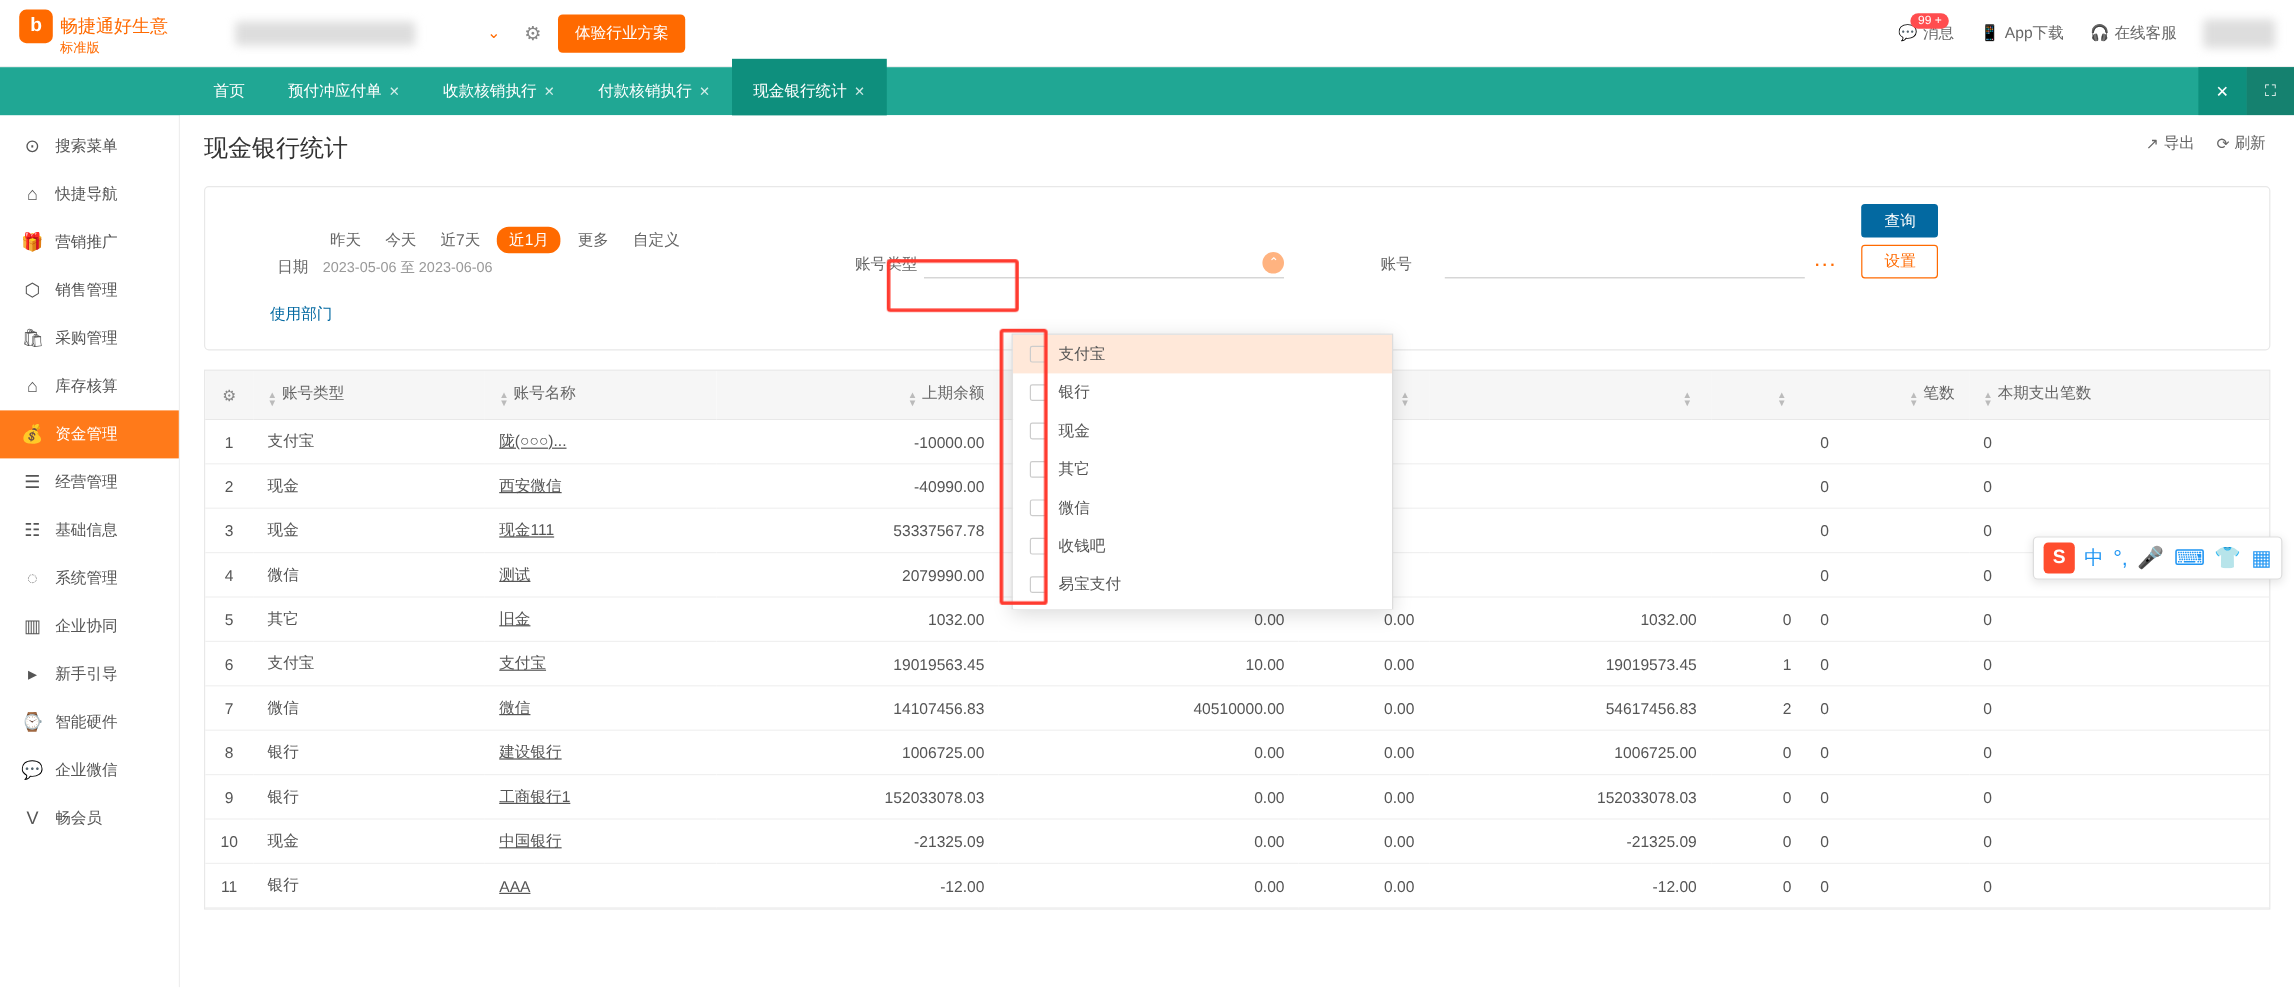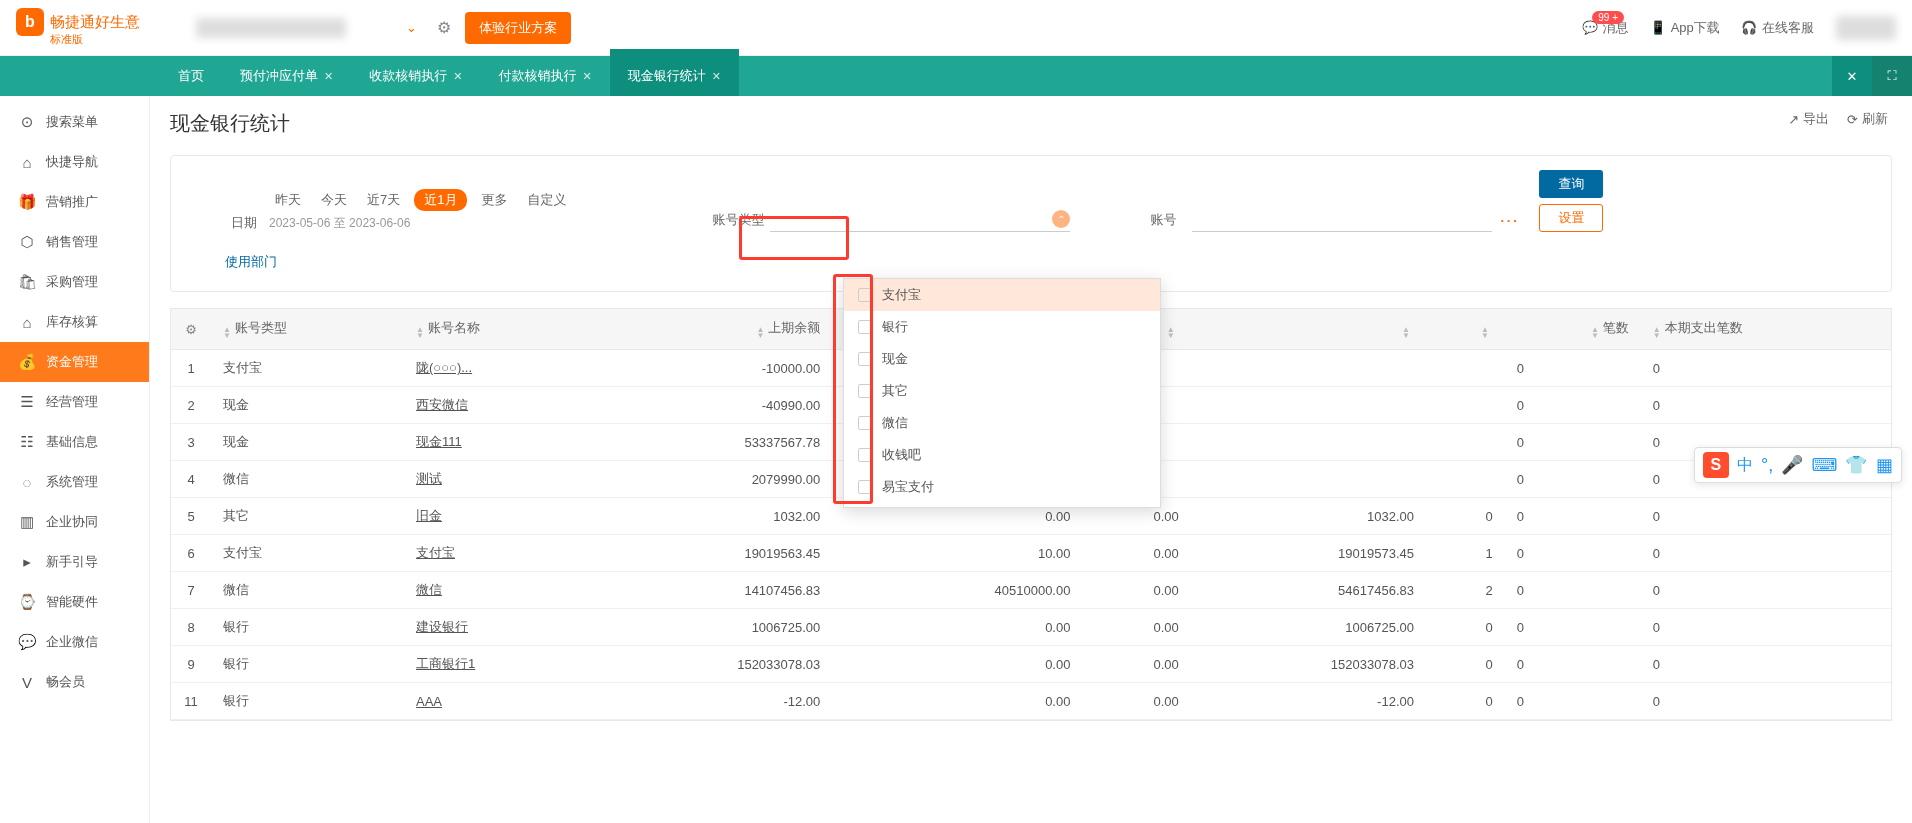--- a/index.html
+++ b/index.html
@@ -58,21 +58,21 @@
 .date-opt.active { background: #ff6a00; color: #fff; border-radius: 10px; padding: 2px 10px; }
 .date-range-text { color: #999; font-size: 12px; margin-top: 4px; }
 
 .filter-field { display: flex; align-items: center; margin-left: 140px; }
 .filter-field-label { color: #666; margin-right: 6px; }
 .filter-input-wrap { position: relative; }
 .filter-input { border: none; border-bottom: 1px solid #ccc; width: 300px; padding: 4px 24px 4px 4px; font-size: 13px; outline: none; }
 .collapse-icon { position: absolute; right: 0; top: 2px; width: 18px; height: 18px; background: #ffb380; border-radius: 50%; display: flex; align-items: center; justify-content: center; color: #fff; font-size: 10px; cursor: pointer; }
 
 .filter-account { display: flex; align-items: center; margin-left: 80px; }
-.filter-account-label { color: #666; margin-right: 16px; }
+.filter-account-label { color: #666; margin-right: 28px; }
 .filter-account-input { border: none; border-bottom: 1px solid #ccc; width: 300px; padding: 4px; font-size: 13px; outline: none; }
 .more-dots { margin-left: 8px; color: #ff6a00; font-weight: bold; cursor: pointer; letter-spacing: 2px; }
 
 .filter-buttons { display: flex; flex-direction: column; gap: 6px; margin-left: 20px; }
 .btn-query { background: #0369a1; color: #fff; padding: 5px 18px; border-radius: 3px; cursor: pointer; text-align: center; font-size: 13px; }
 .btn-settings { border: 1px solid #ff6a00; color: #ff6a00; padding: 4px 18px; border-radius: 3px; cursor: pointer; text-align: center; font-size: 13px; }
 
 .filter-row2 { margin-top: 18px; display: flex; align-items: center; }
 .dept-label { width: 90px; text-align: right; color: #0369a1; padding-right: 12px; }
 .dept-select { border: none; width: 320px; padding: 4px; font-size: 13px; color: #999; position: relative; }
@@ -442,20 +442,32 @@
                 <td class="link">工商银行1</td>
                 <td class="right">152033078.03</td>
                 <td class="right">0.00</td>
                 <td class="right">0.00</td>
                 <td class="right">152033078.03</td>
                 <td class="right">0</td>
                 <td>0</td>
                 <td>0</td>
               </tr>
               <tr>
+                <td class="center">10</td>
+                <td>现金</td>
+                <td class="link">中国银行</td>
+                <td class="right">-21325.09</td>
+                <td class="right">0.00</td>
+                <td class="right">0.00</td>
+                <td class="right">-21325.09</td>
+                <td class="right">0</td>
+                <td>0</td>
+                <td>0</td>
+              </tr>
+              <tr>
                 <td class="center">11</td>
                 <td>银行</td>
                 <td class="link">AAA</td>
                 <td class="right">-12.00</td>
                 <td class="right">0.00</td>
                 <td class="right">0.00</td>
                 <td class="right">-12.00</td>
                 <td class="right">0</td>
                 <td>0</td>
                 <td>0</td>

